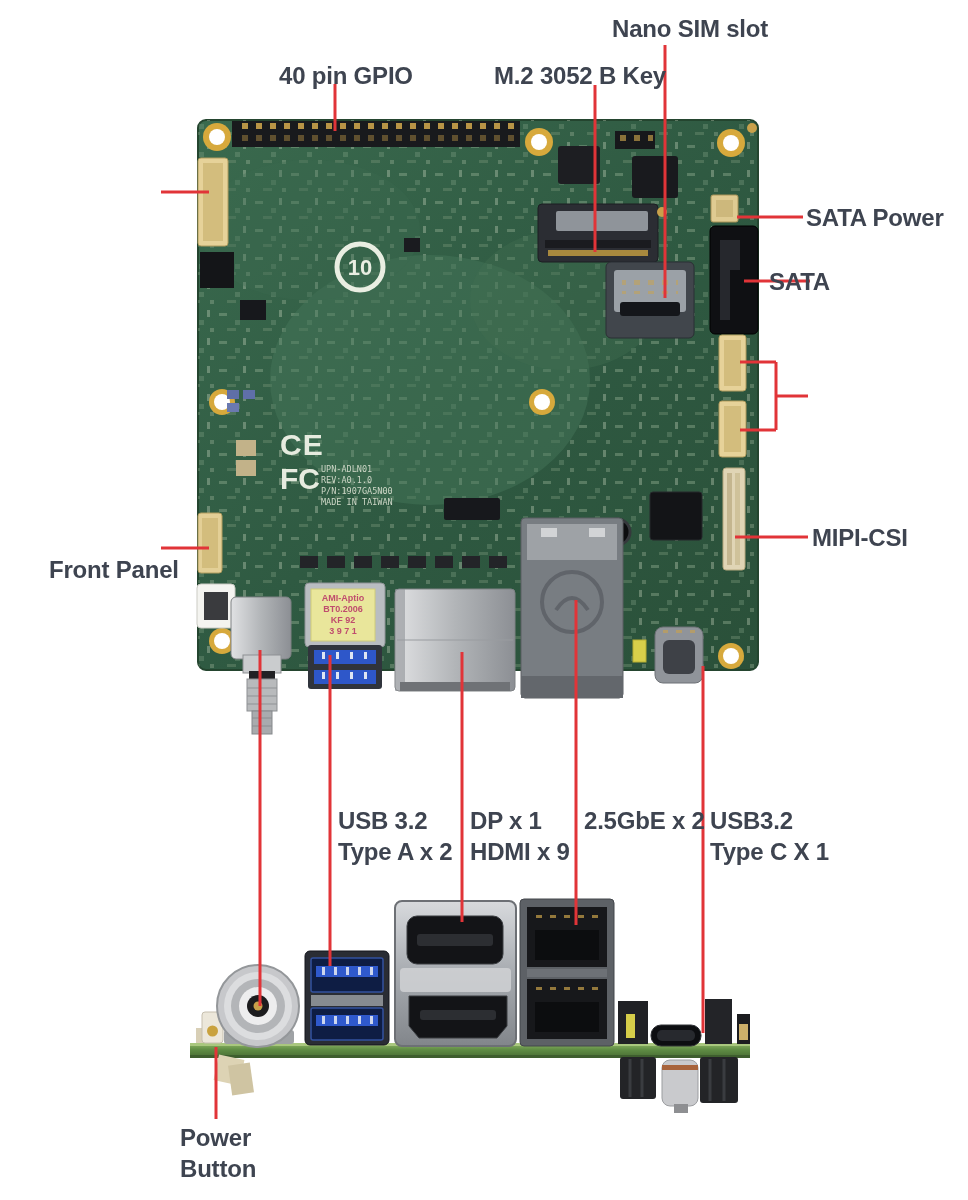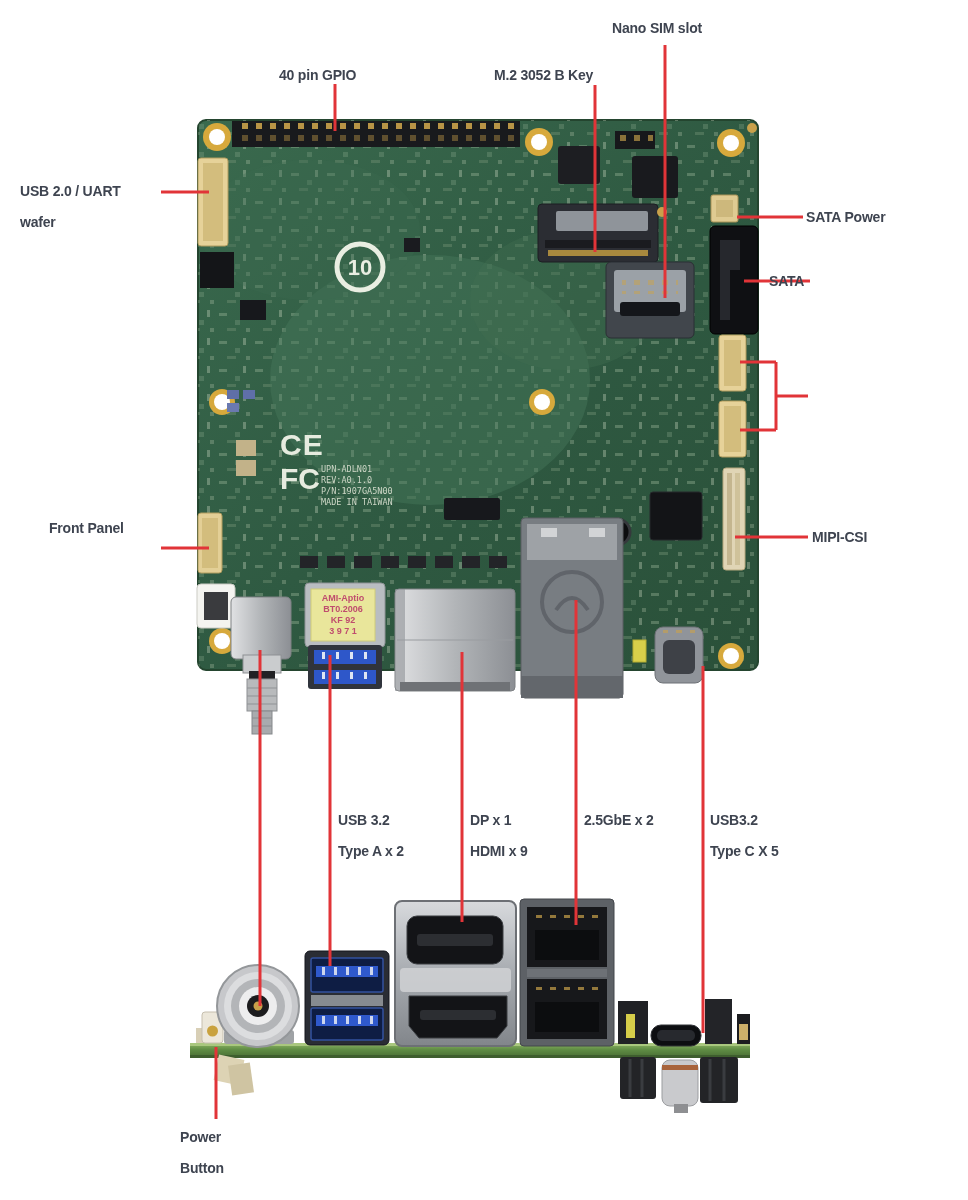--- a/index.html
+++ b/index.html
@@ -1,19 +1,19 @@
 <!DOCTYPE html>
 <html><head>
 <meta charset="utf-8">
 <style>
   html,body{margin:0;padding:0;background:#ffffff;}
   #stage{position:relative;width:968px;height:1200px;background:#ffffff;overflow:hidden;
          font-family:"Liberation Sans",sans-serif;}
   #art{position:absolute;left:0;top:0;}
-  .lbl{position:absolute;font-weight:bold;font-size:14px;line-height:31px;
+  .lbl{position:absolute;font-weight:bold;font-size:24px;line-height:31px;
        color:#3e4450;letter-spacing:-0.2px;white-space:nowrap;}
   .lbl span{display:block;}
   .silk{font-family:"DejaVu Sans Mono",monospace;}
 </style>
 </head>
 <body>
 
 <div id="stage">
 
 <svg id="art" width="968" height="1200" viewBox="0 0 968 1200">
@@ -361,50 +361,46 @@
 
 <div class="lbl" style="left:612px;top:13px">
   <span>Nano SIM slot</span>
 </div>
 <div class="lbl" style="left:279px;top:60px">
   <span>40 pin GPIO</span>
 </div>
 <div class="lbl" style="left:494px;top:60px">
   <span>M.2 3052 B Key</span>
 </div>
-<div class="lbl" style="left:20px;top:176px">
-  <span>USB 2.0 / UART</span>
-  <span>wafer</span>
-</div>
 <div class="lbl" style="left:806px;top:202px">
   <span>SATA Power</span>
 </div>
 <div class="lbl" style="left:769px;top:266px">
   <span>SATA</span>
 </div>
 <div class="lbl" style="left:812px;top:522px">
   <span>MIPI-CSI</span>
 </div>
-<div class="lbl" style="left:49px;top:513px">
+<div class="lbl" style="left:49px;top:554px">
   <span>Front Panel</span>
 </div>
 
 <div class="lbl" style="left:338px;top:805px">
   <span>USB 3.2</span>
   <span>Type A x 2</span>
 </div>
 <div class="lbl" style="left:470px;top:805px">
   <span>DP x 1</span>
   <span>HDMI x 9</span>
 </div>
 <div class="lbl" style="left:584px;top:805px">
   <span>2.5GbE x 2</span>
 </div>
 <div class="lbl" style="left:710px;top:805px">
   <span>USB3.2</span>
-  <span>Type C X 5</span>
+  <span>Type C X 1</span>
 </div>
 <div class="lbl" style="left:180px;top:1122px">
   <span>Power</span>
   <span>Button</span>
 </div>
 
 </div>
 
 </body></html>

